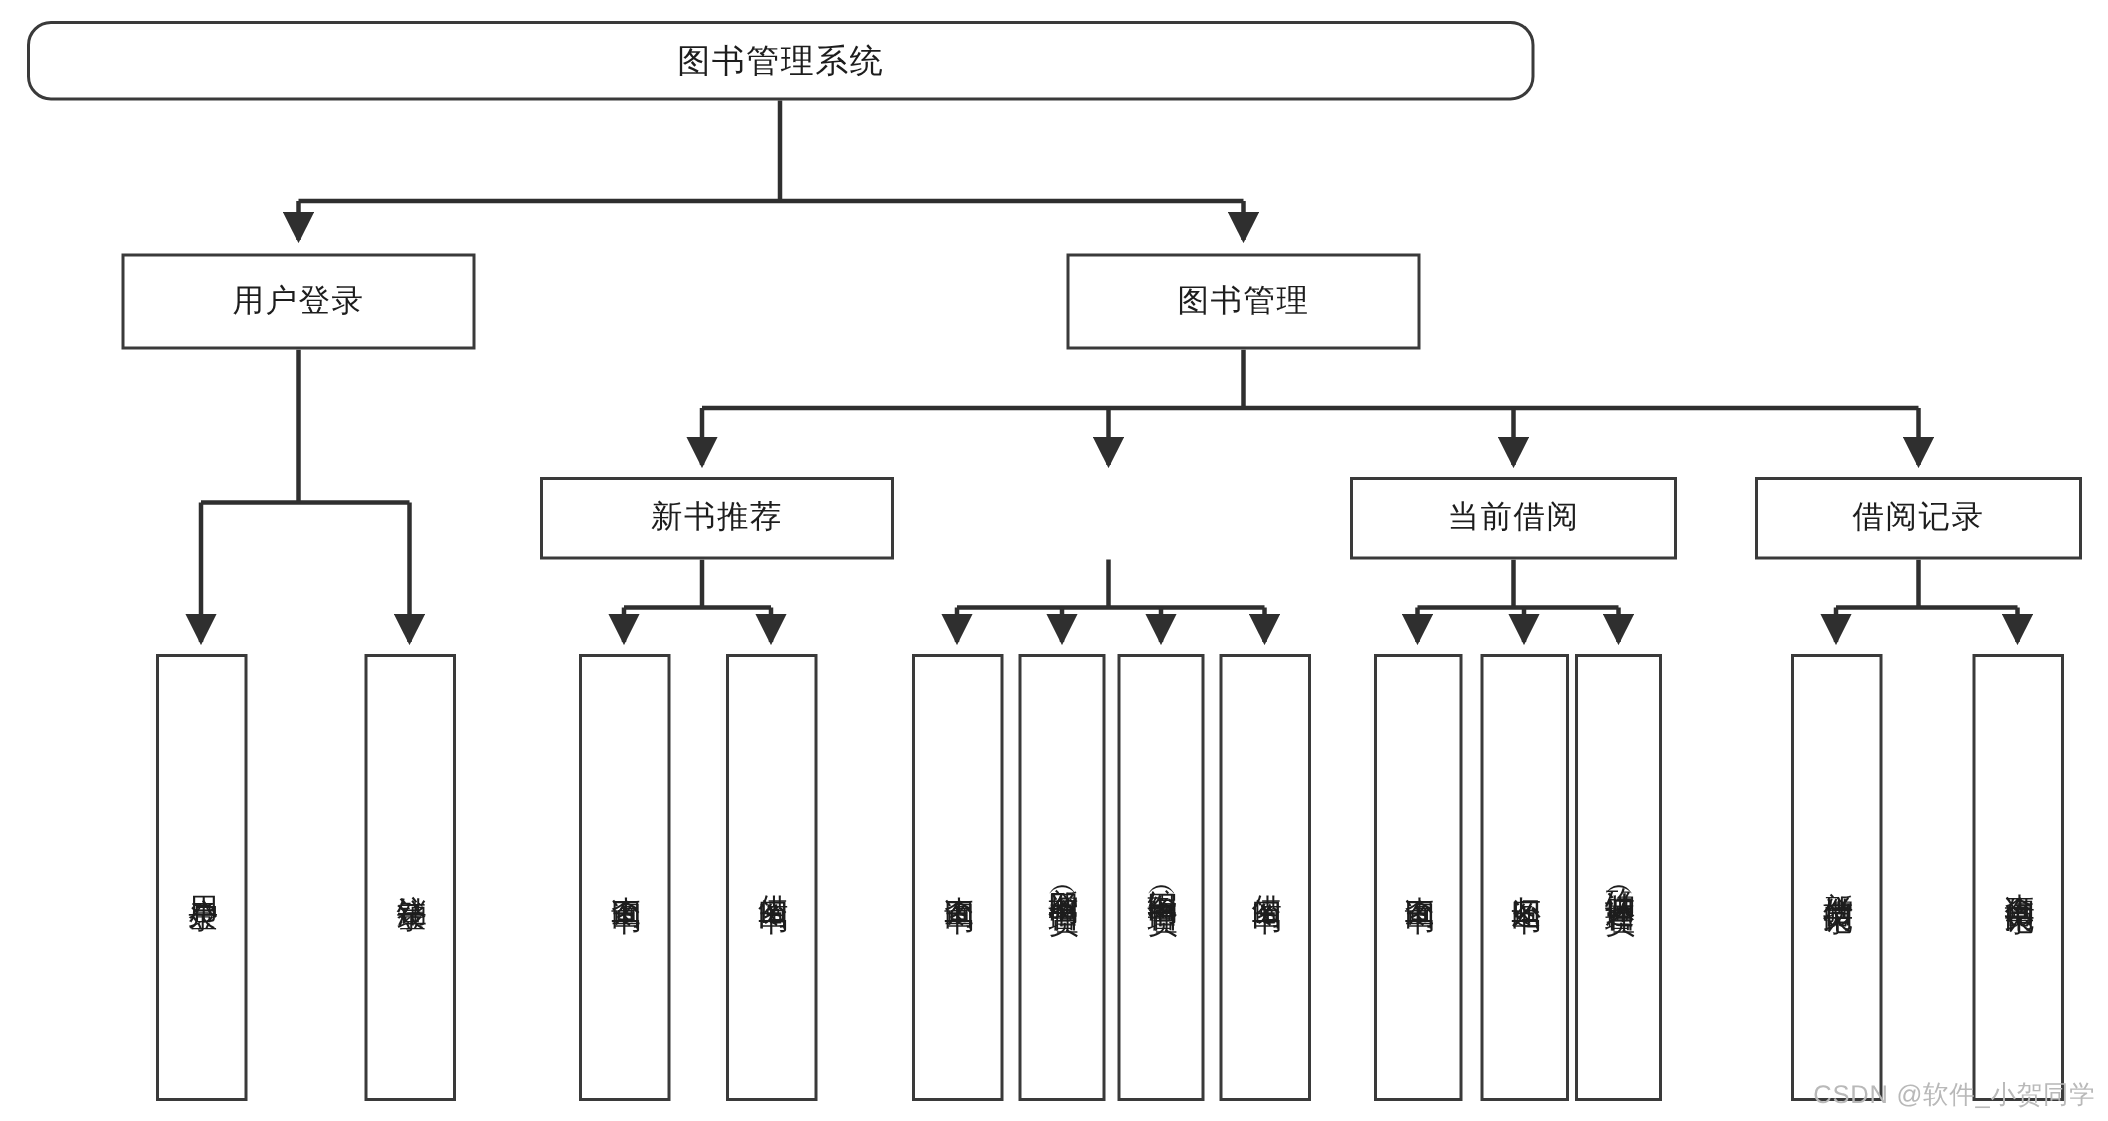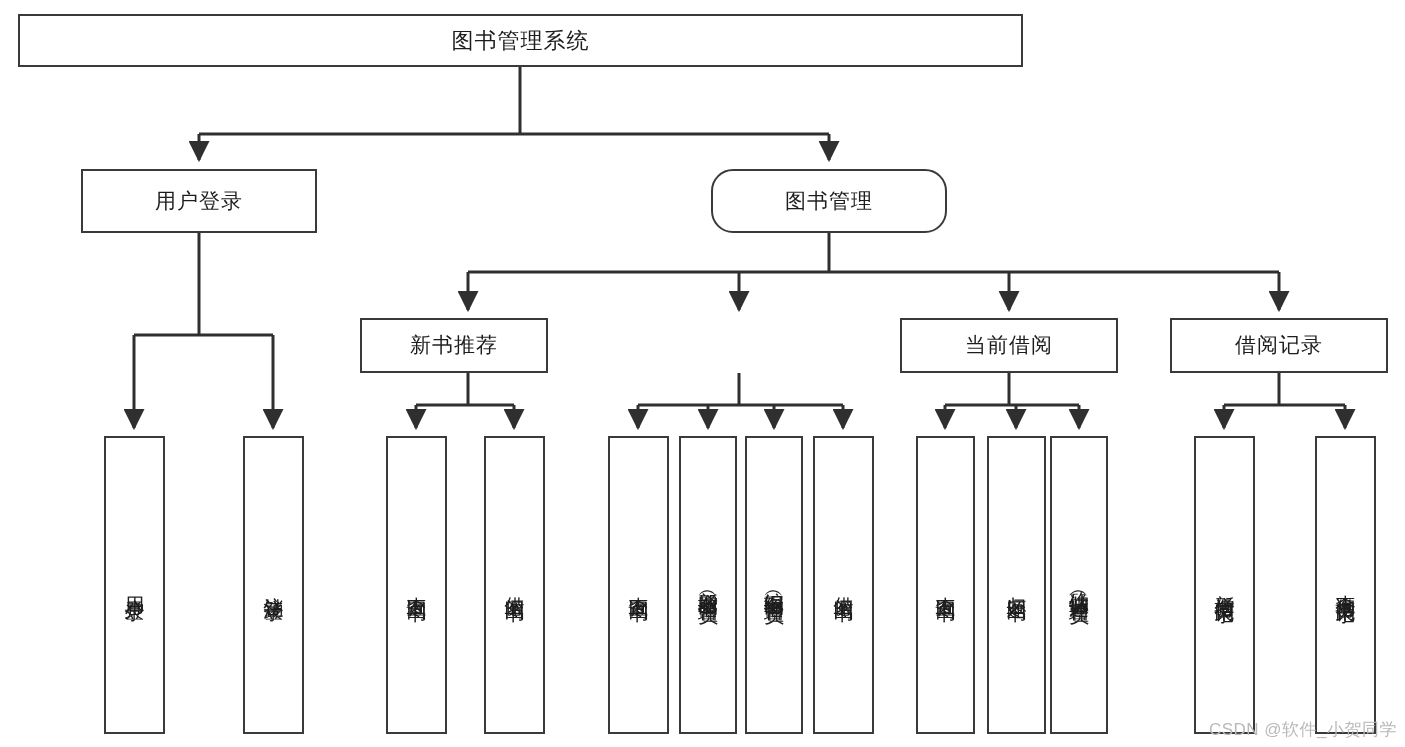--- a/index.html
+++ b/index.html
@@ -107,32 +107,32 @@
       <path d="M 1016 405 L 1016 428" marker-end="url(#arrow)"></path>
       <path d="M 1079 405 L 1079 428" marker-end="url(#arrow)"></path>
 
       <path d="M 1279 373 L 1279 405"></path>
       <path d="M 1224 405 L 1345 405"></path>
       <path d="M 1224 405 L 1224 428" marker-end="url(#arrow)"></path>
       <path d="M 1345 405 L 1345 428" marker-end="url(#arrow)"></path>
     </g>
   </svg>
 
-  <div class="node root" id="node-root" style="left: 18px; top: 14px; width: 1005px; height: 53px;">
+  <div class="node root" id="node-root" style="left: 18px; top: 14px; width: 1005px; height: 53px; border-radius: 16px;">
     <span class="label">图书管理系统</span>
   </div>
 
   <div class="node" id="node-l2-0" style="left: 81px; top: 169px; width: 236px; height: 64px;">
     <span class="label">用户登录</span>
   </div>
-  <div class="node" id="node-l2-1" style="left: 711px; top: 169px; width: 236px; height: 64px; border-radius: 22px;">
+  <div class="node" id="node-l2-1" style="left: 711px; top: 169px; width: 236px; height: 64px;">
     <span class="label">图书管理</span>
   </div>
 
-  <div class="node" id="node-l3-0" style="left: 360px; top: 318px; width: 188px; height: 55px;">
+  <div class="node" id="node-l3-0" style="left: 360px; top: 318px; width: 236px; height: 55px;">
     <span class="label">新书推荐</span>
   </div>
   <div class="node" id="node-l3-3" style="left: 1170px; top: 318px; width: 218px; height: 55px;">
     <span class="label">借阅记录</span>
   </div>
   <div class="node" id="node-l3-2" style="left: 900px; top: 318px; width: 218px; height: 55px;">
     <span class="label">当前借阅</span>
   </div>
 
   <div class="node vertical" id="node-leaf-0" style="left: 104px; top: 436px; width: 61px; height: 298px;">

